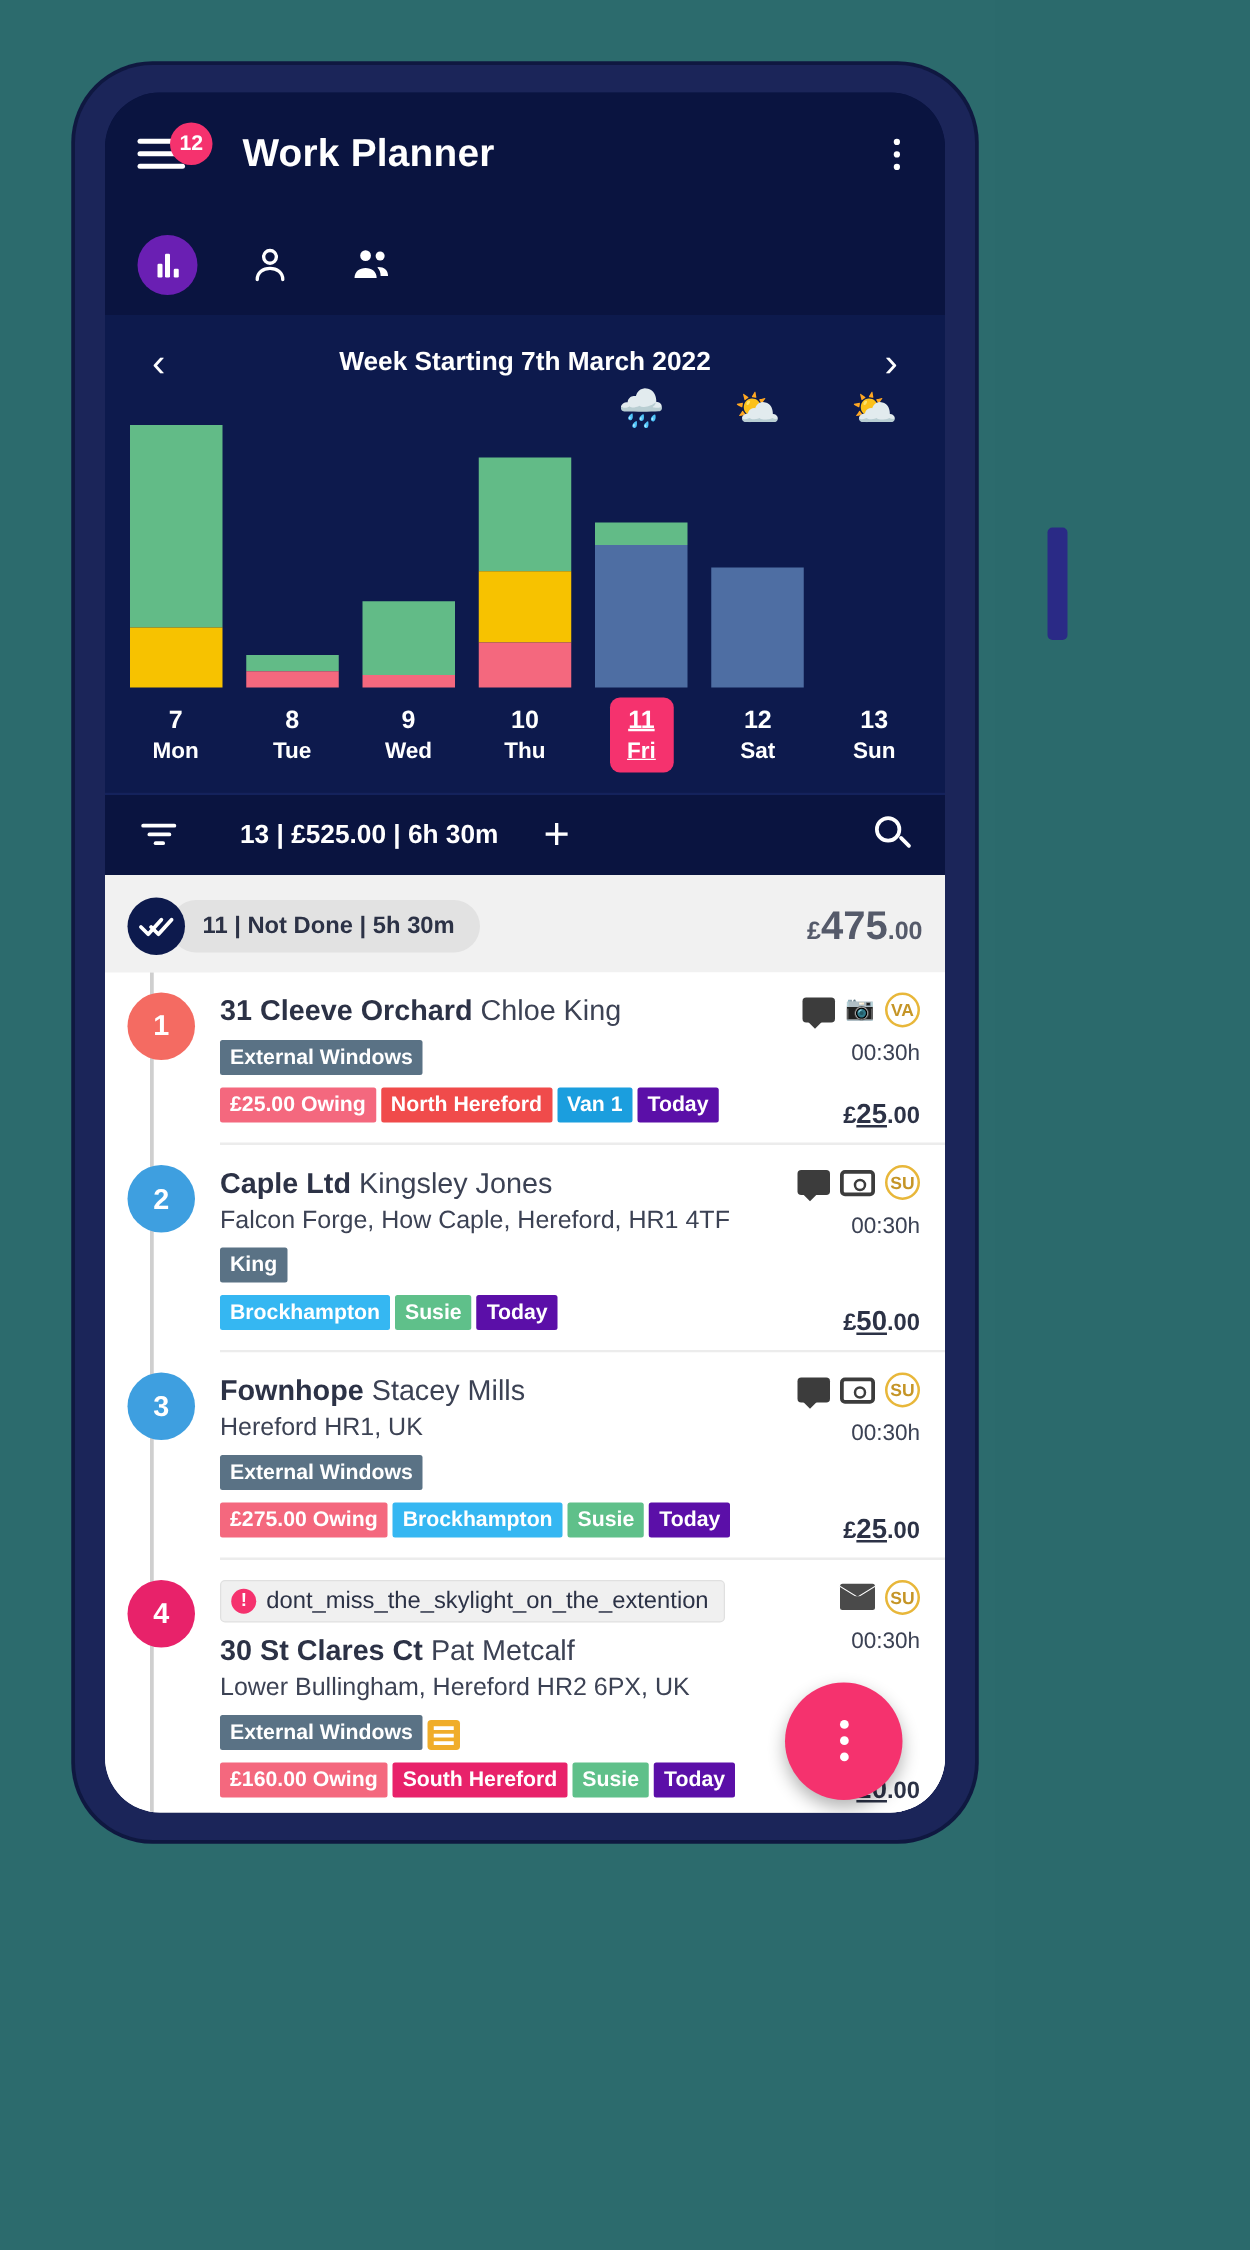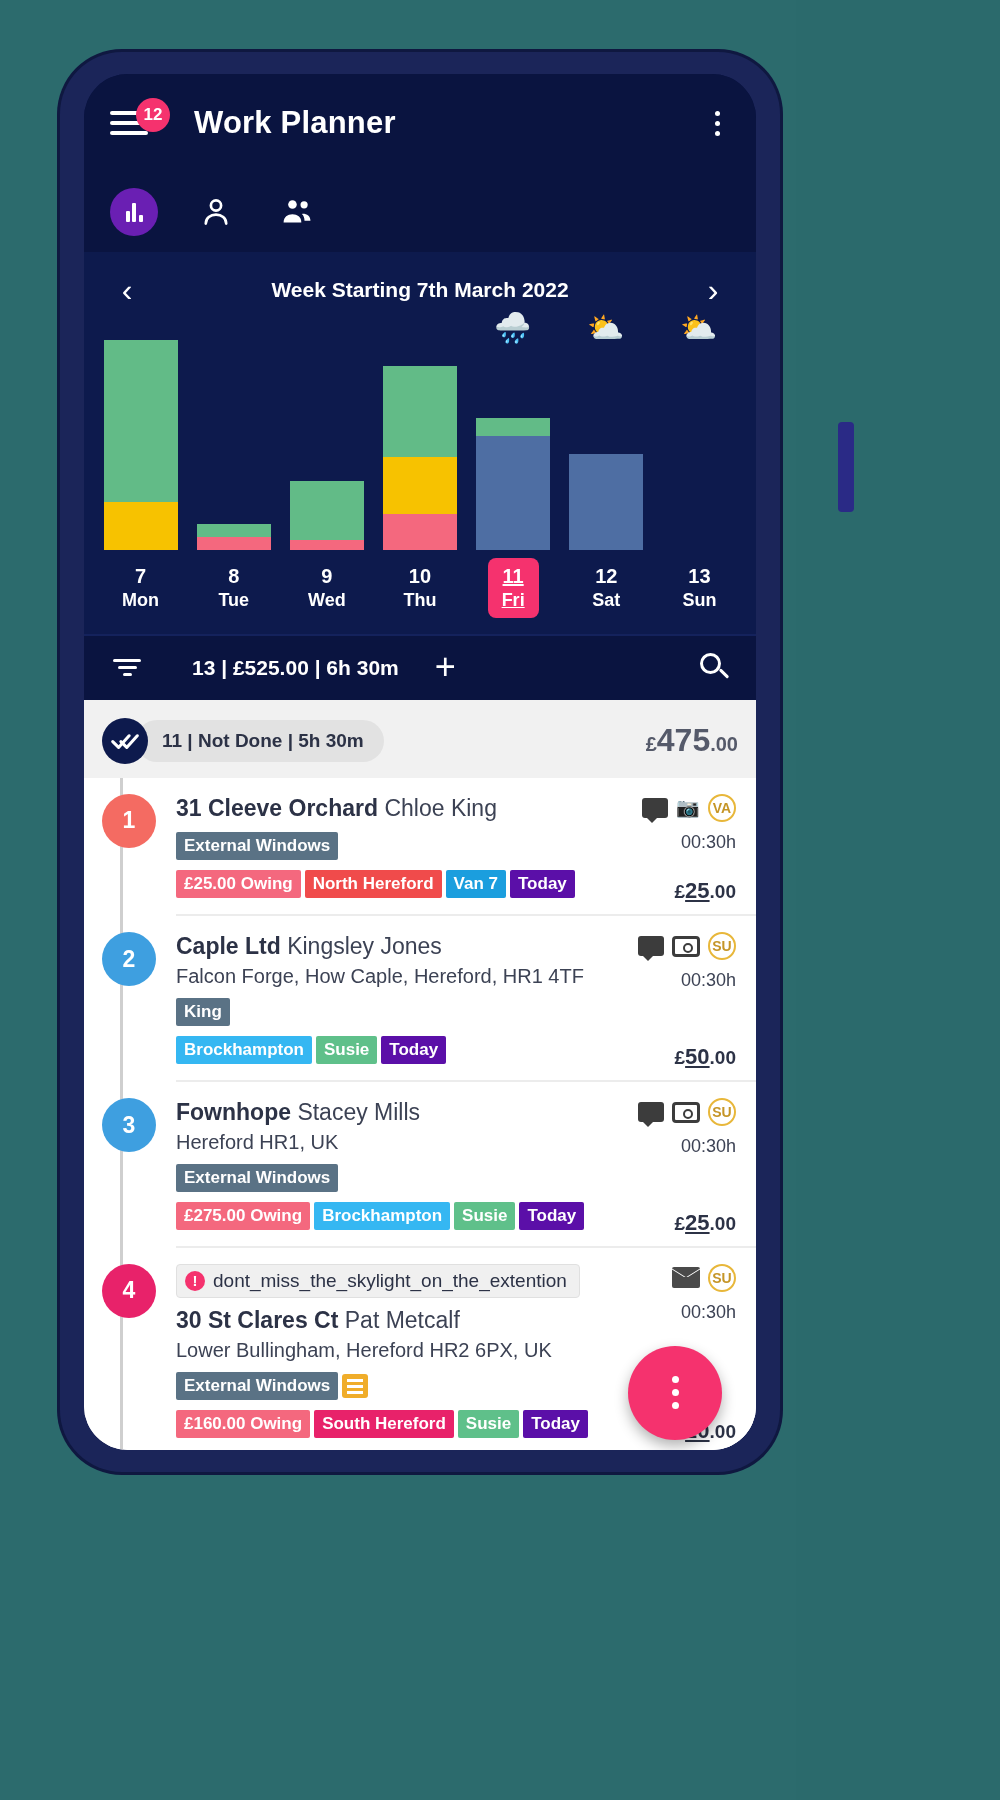--- a/index.html
+++ b/index.html
@@ -116,21 +116,21 @@
     display:flex; align-items:center; justify-content:center; z-index: 3;
   }
   .card-main { flex: 1; min-width:0; }
   .warn-row { display:inline-flex; align-items:center; gap:8px; background:#f0f0f0; border:1px solid #e0e0e0; border-radius:4px; padding: 5px 12px 5px 8px; margin-bottom: 8px;}
   .warn-ico { width:20px; height:20px; border-radius:50%; background:#f5326e; color:#fff; font-size:15px; font-weight:bold; display:flex; align-items:center; justify-content:center;}
   .warn-txt { font-size: 19px; color:#2c3246; }
   .title-line { font-size: 23px; color:#2c3246; line-height: 1.25; }
   .title-line b { font-weight: 700; }
   .title-line span.cust { font-weight: 400; color:#3c4254; }
   .addr { font-size: 20px; color:#3c4254; margin-top: 4px;}
-  .tagrow { margin-top: 10px; display:flex; flex-wrap:wrap; gap: 4px; align-items:center;}
+  .tagrow { margin-top: 10px; display:flex; flex-wrap:wrap; gap: 4px; align-items:flex-end;}
   .tag { color:#fff; font-size: 17px; font-weight:700; padding: 4px 8px; border-radius: 2px; white-space:nowrap;}
   .note-ico { width:26px; height:24px; background:#f0ad2a; border-radius:3px; position:relative; display:inline-block;}
   .note-ico::after{content:""; position:absolute; left:5px; top:5px; width:16px; height:3px; background:#fff; box-shadow: 0 6px 0 #fff, 0 12px 0 #fff;}
   .card-right { width: 128px; flex:none; text-align:right; position:relative; }
   .ric-row { display:flex; justify-content:flex-end; align-items:center; gap:8px; }
   .ic-chat { width:26px; height:20px; background:#3c3c3c; border-radius:3px; position:relative;}
   .ic-chat::after{content:""; position:absolute; left:4px; bottom:-5px; border-left:6px solid transparent; border-right:6px solid transparent; border-top:6px solid #3c3c3c;}
   .ic-env { width:28px; height:21px; background:#4a4a4a; border-radius:2px; position:relative; overflow:hidden;}
   .ic-env::after{content:""; position:absolute; left:-2px; top:-10px; width:32px; height:20px; background:#fff; transform: rotate(0deg); clip-path: polygon(0 50%, 50% 100%, 100% 50%, 100% 55%, 50% 105%, 0 55%);}
   .ic-cam { font-size: 19px; line-height:1;}
@@ -347,21 +347,21 @@
               <div class="card">
                 <div class="num-bubble" style="background:#f46b62">1</div>
                 <div class="card-main">
                   <div class="title-line"><b>31 Cleeve Orchard</b> <span class="cust">Chloe King</span></div>
                   <div class="tagrow">
                     <span class="tag" style="background:#5a7285">External Windows</span>
                   </div>
                   <div class="tagrow">
                     <span class="tag" style="background:#f4687e">£25.00 Owing</span>
                     <span class="tag" style="background:#f04b4b">North Hereford</span>
-                    <span class="tag" style="background:#1b9ede">Van 7</span>
+                    <span class="tag" style="background:#1b9ede">Van 1</span>
                     <span class="tag" style="background:#5b0fa8">Today</span>
                   </div>
                 </div>
                 <div class="card-right">
                   <div class="ric-row">
                     <span class="ic-chat"></span>
                     <span class="ic-cam">📷</span>
                     <span class="av">VA</span>
                   </div>
                   <div class="dur">00:30h</div>

